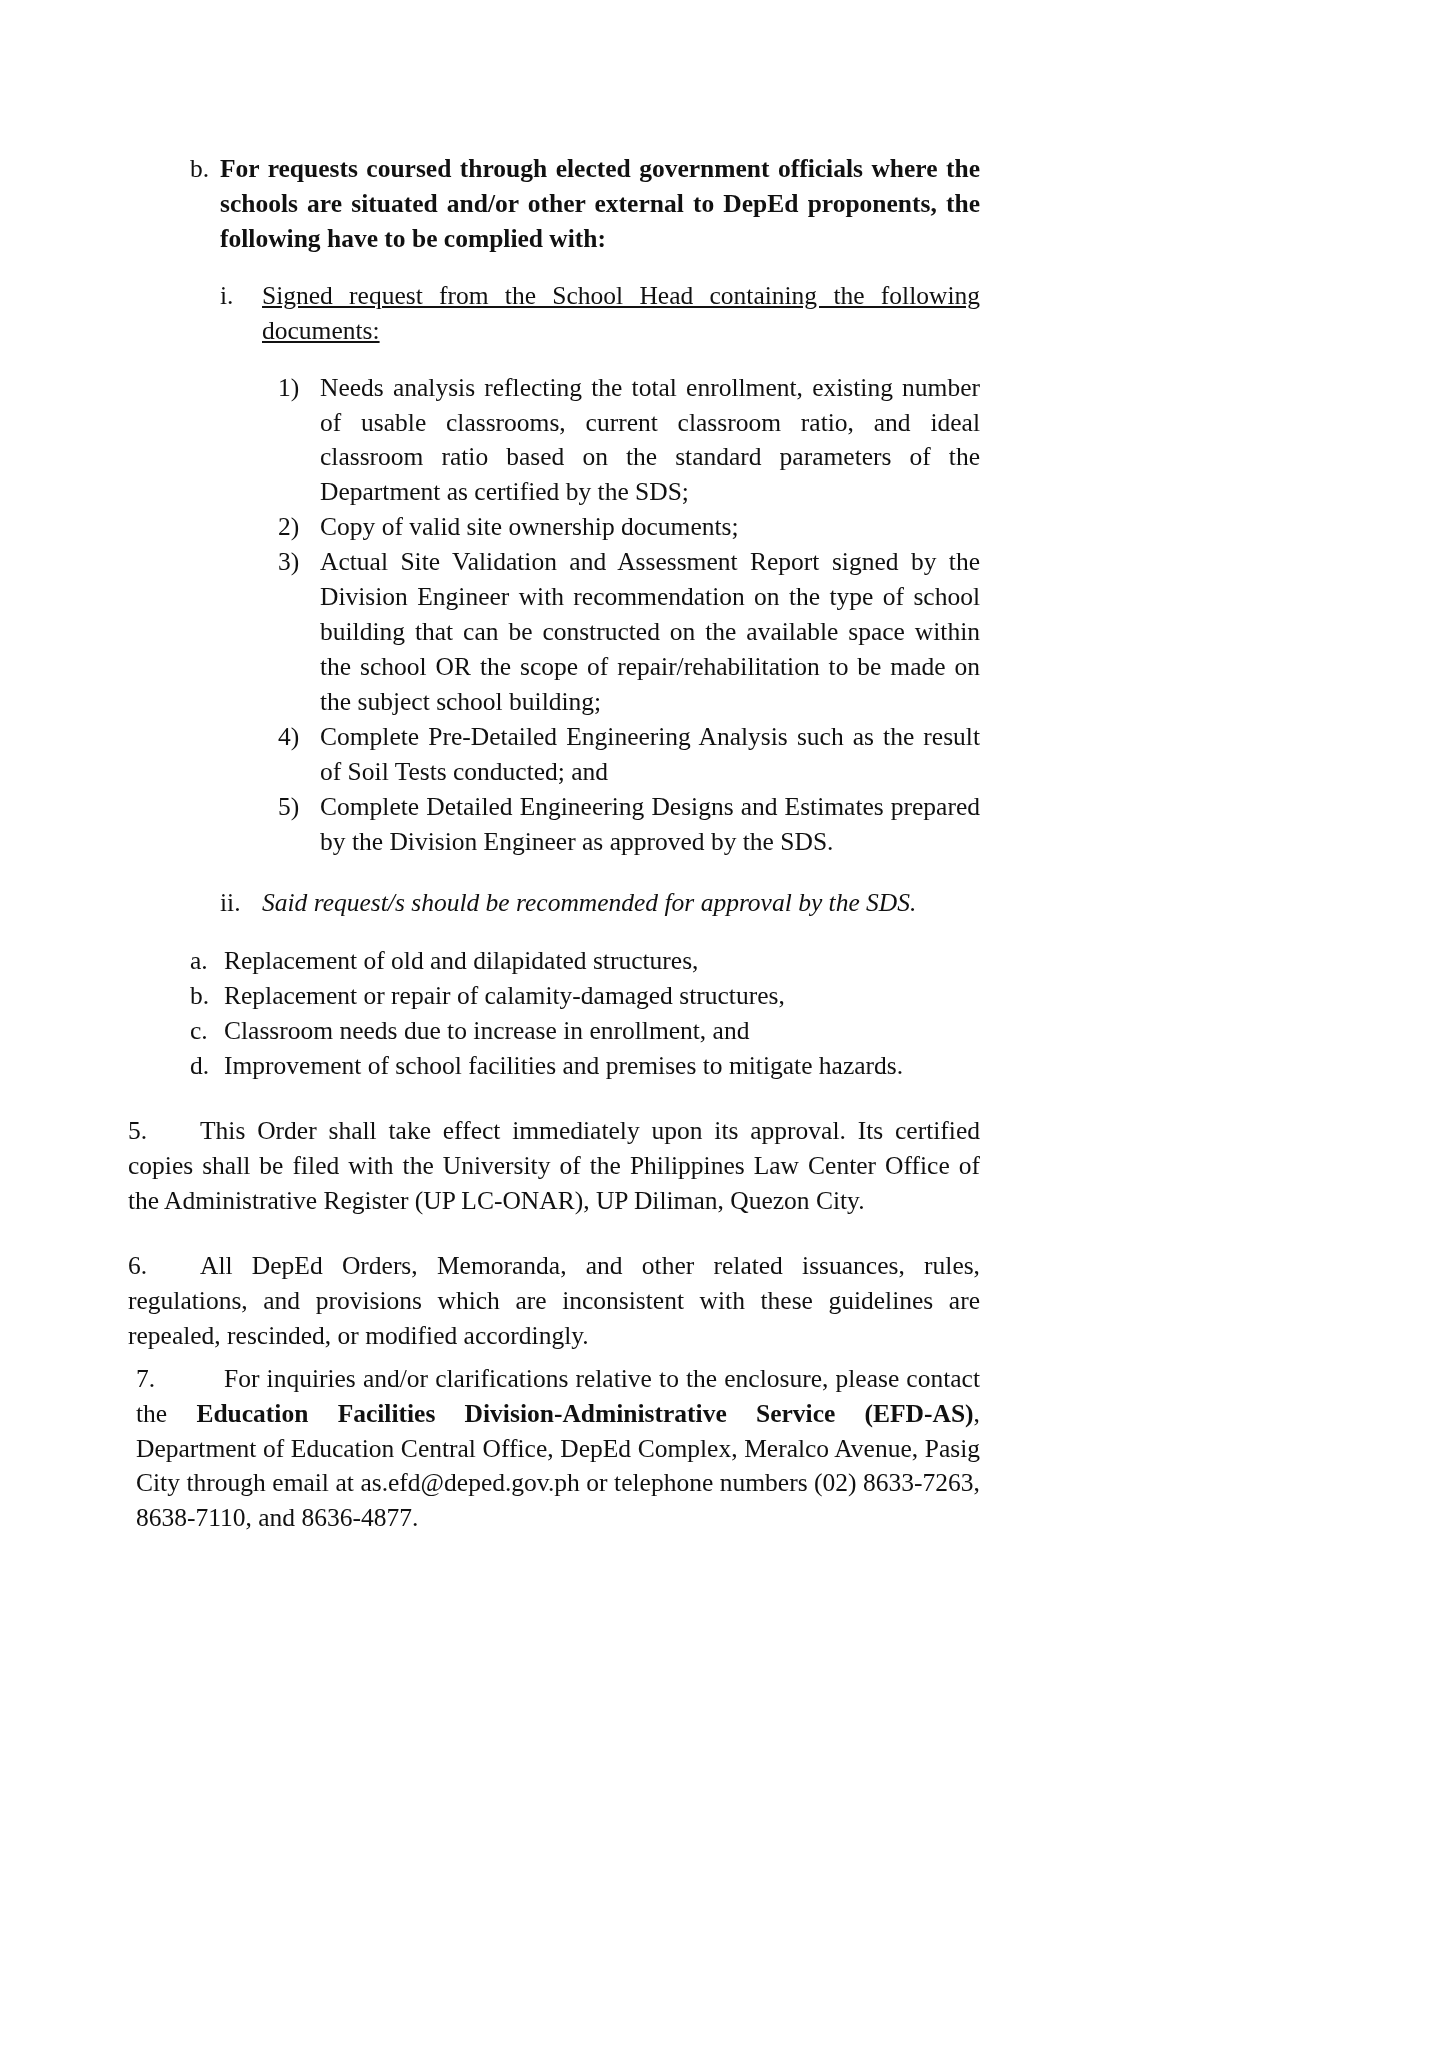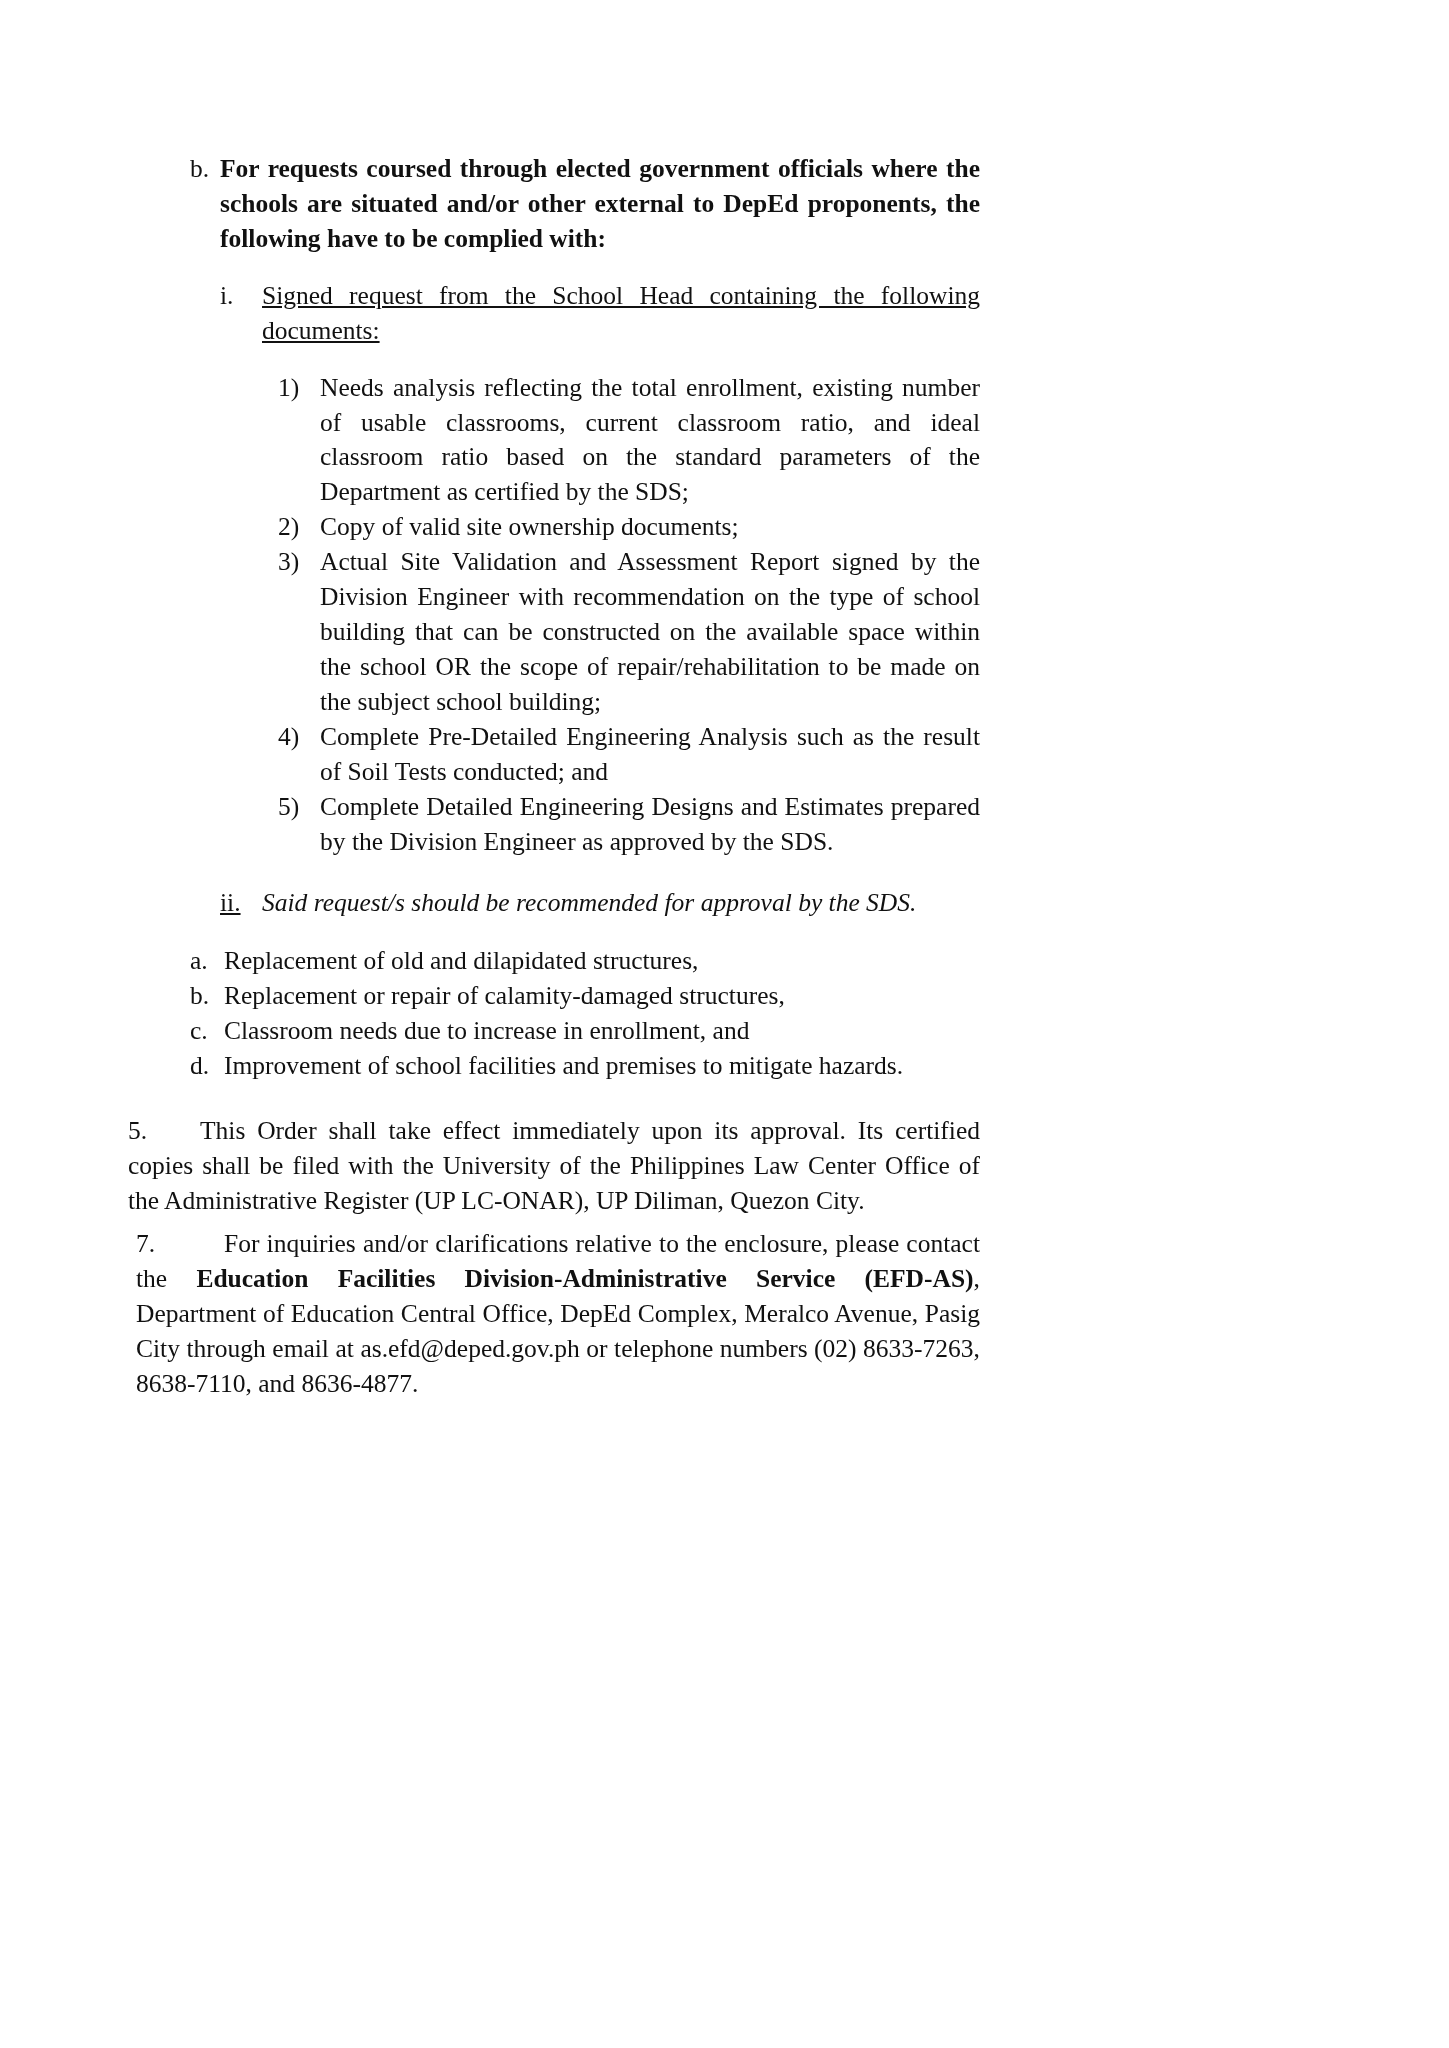--- a/index.html
+++ b/index.html
@@ -82,21 +82,20 @@
   }
 
   .lvl-rom2 {
     display: flex;
     margin-left: 92px;
     margin-top: 26px;
   }
   .lvl-rom2 .marker {
     flex: 0 0 auto;
     width: 42px;
-    text-decoration: underline;
   }
   .lvl-rom2 .body {
     flex: 1 1 auto;
     text-align: justify;
     font-style: italic;
   }
 
   
   .para {
     margin-top: 30px;
@@ -198,19 +197,22 @@
         <span class="marker">d.</span>
         <span class="body">Improvement of school facilities and premises to mitigate hazards.</span>
       </div>
     </div>
 
 
     <div class="para">
       <span class="num">5.</span><span>This Order shall take effect immediately upon its approval. Its certified copies shall be filed with the University of the Philippines Law Center Office of the Administrative Register (UP LC-ONAR), UP Diliman, Quezon City.</span>
     </div>
 
+    <div class="para">
+      <span class="num">6.</span><span>All DepEd Orders, Memoranda, and other related issuances, rules, regulations, and provisions which are inconsistent with these guidelines are repealed, rescinded, or modified accordingly.</span>
+    </div>
 
     <div class="para indent7">
       <span class="num">7.</span><span>For inquiries and/or clarifications relative to the enclosure, please contact the </span><b>Education Facilities Division-Administrative Service (EFD-AS)</b><span>, Department of Education Central Office, DepEd Complex, Meralco Avenue, Pasig City through email at as.efd@deped.gov.ph or telephone numbers (02) 8633-7263, 8638-7110, and 8636-4877.</span>
     </div>
 
   </div>
 </div>
 
 </body></html>

